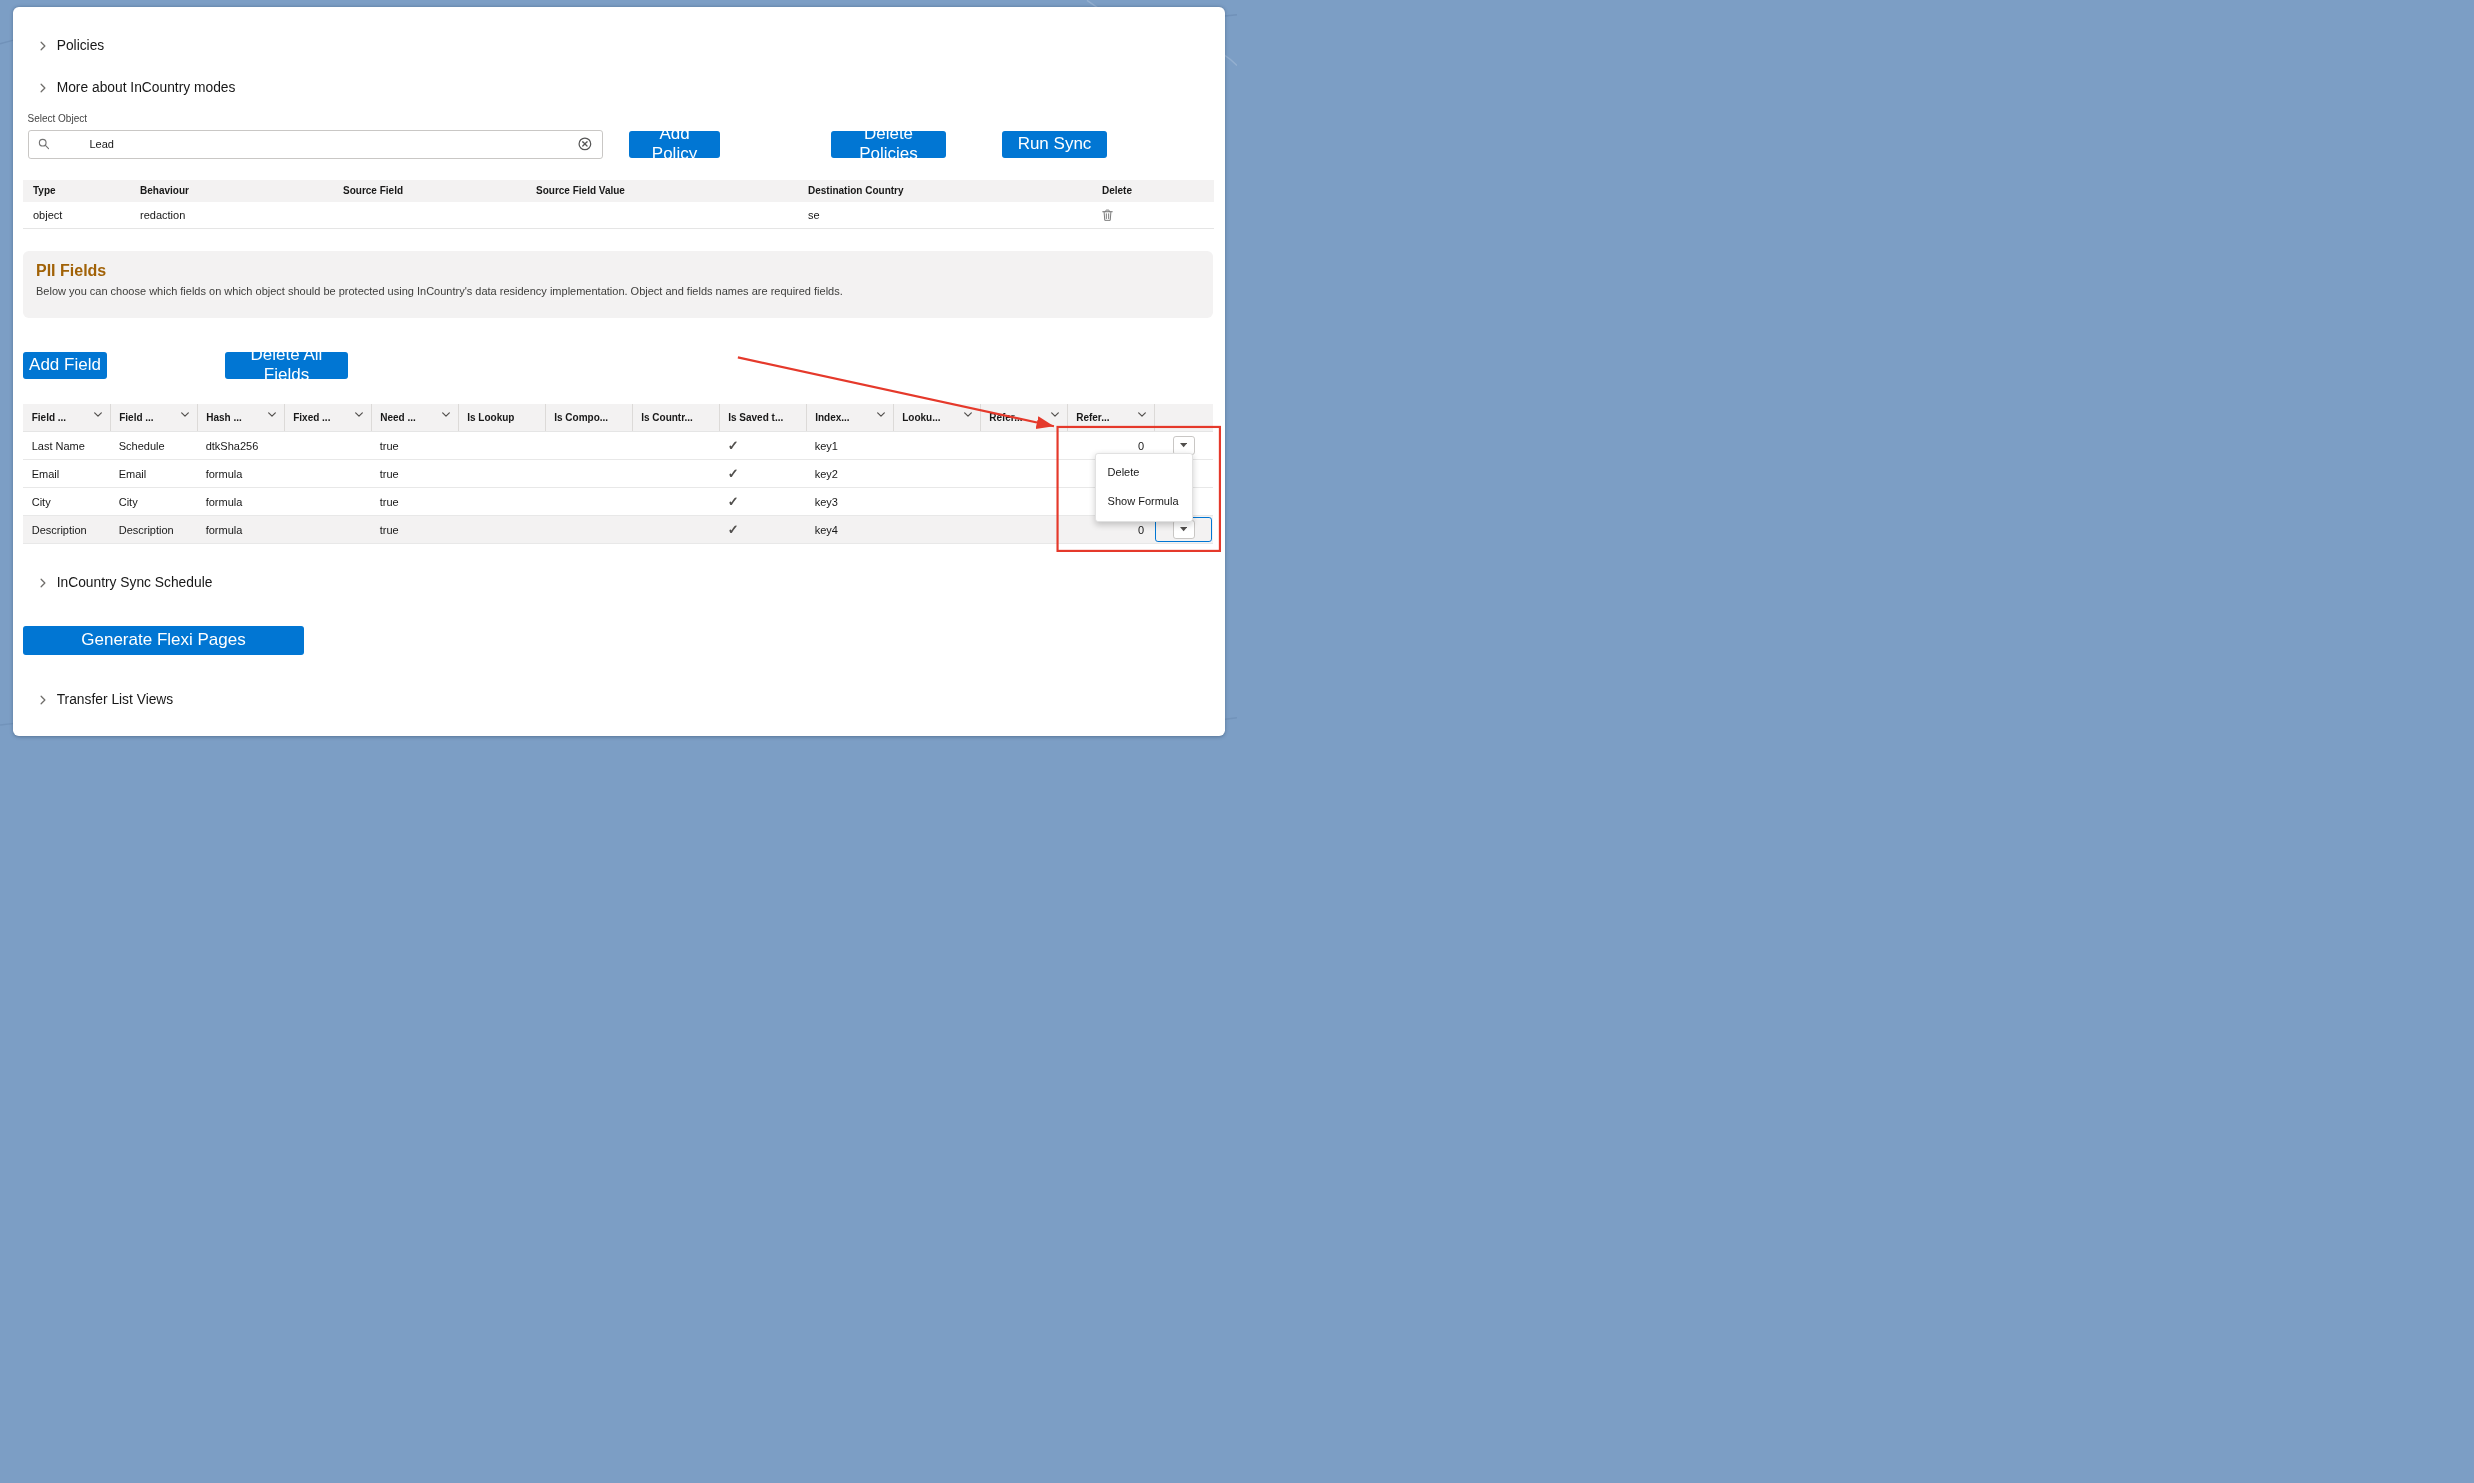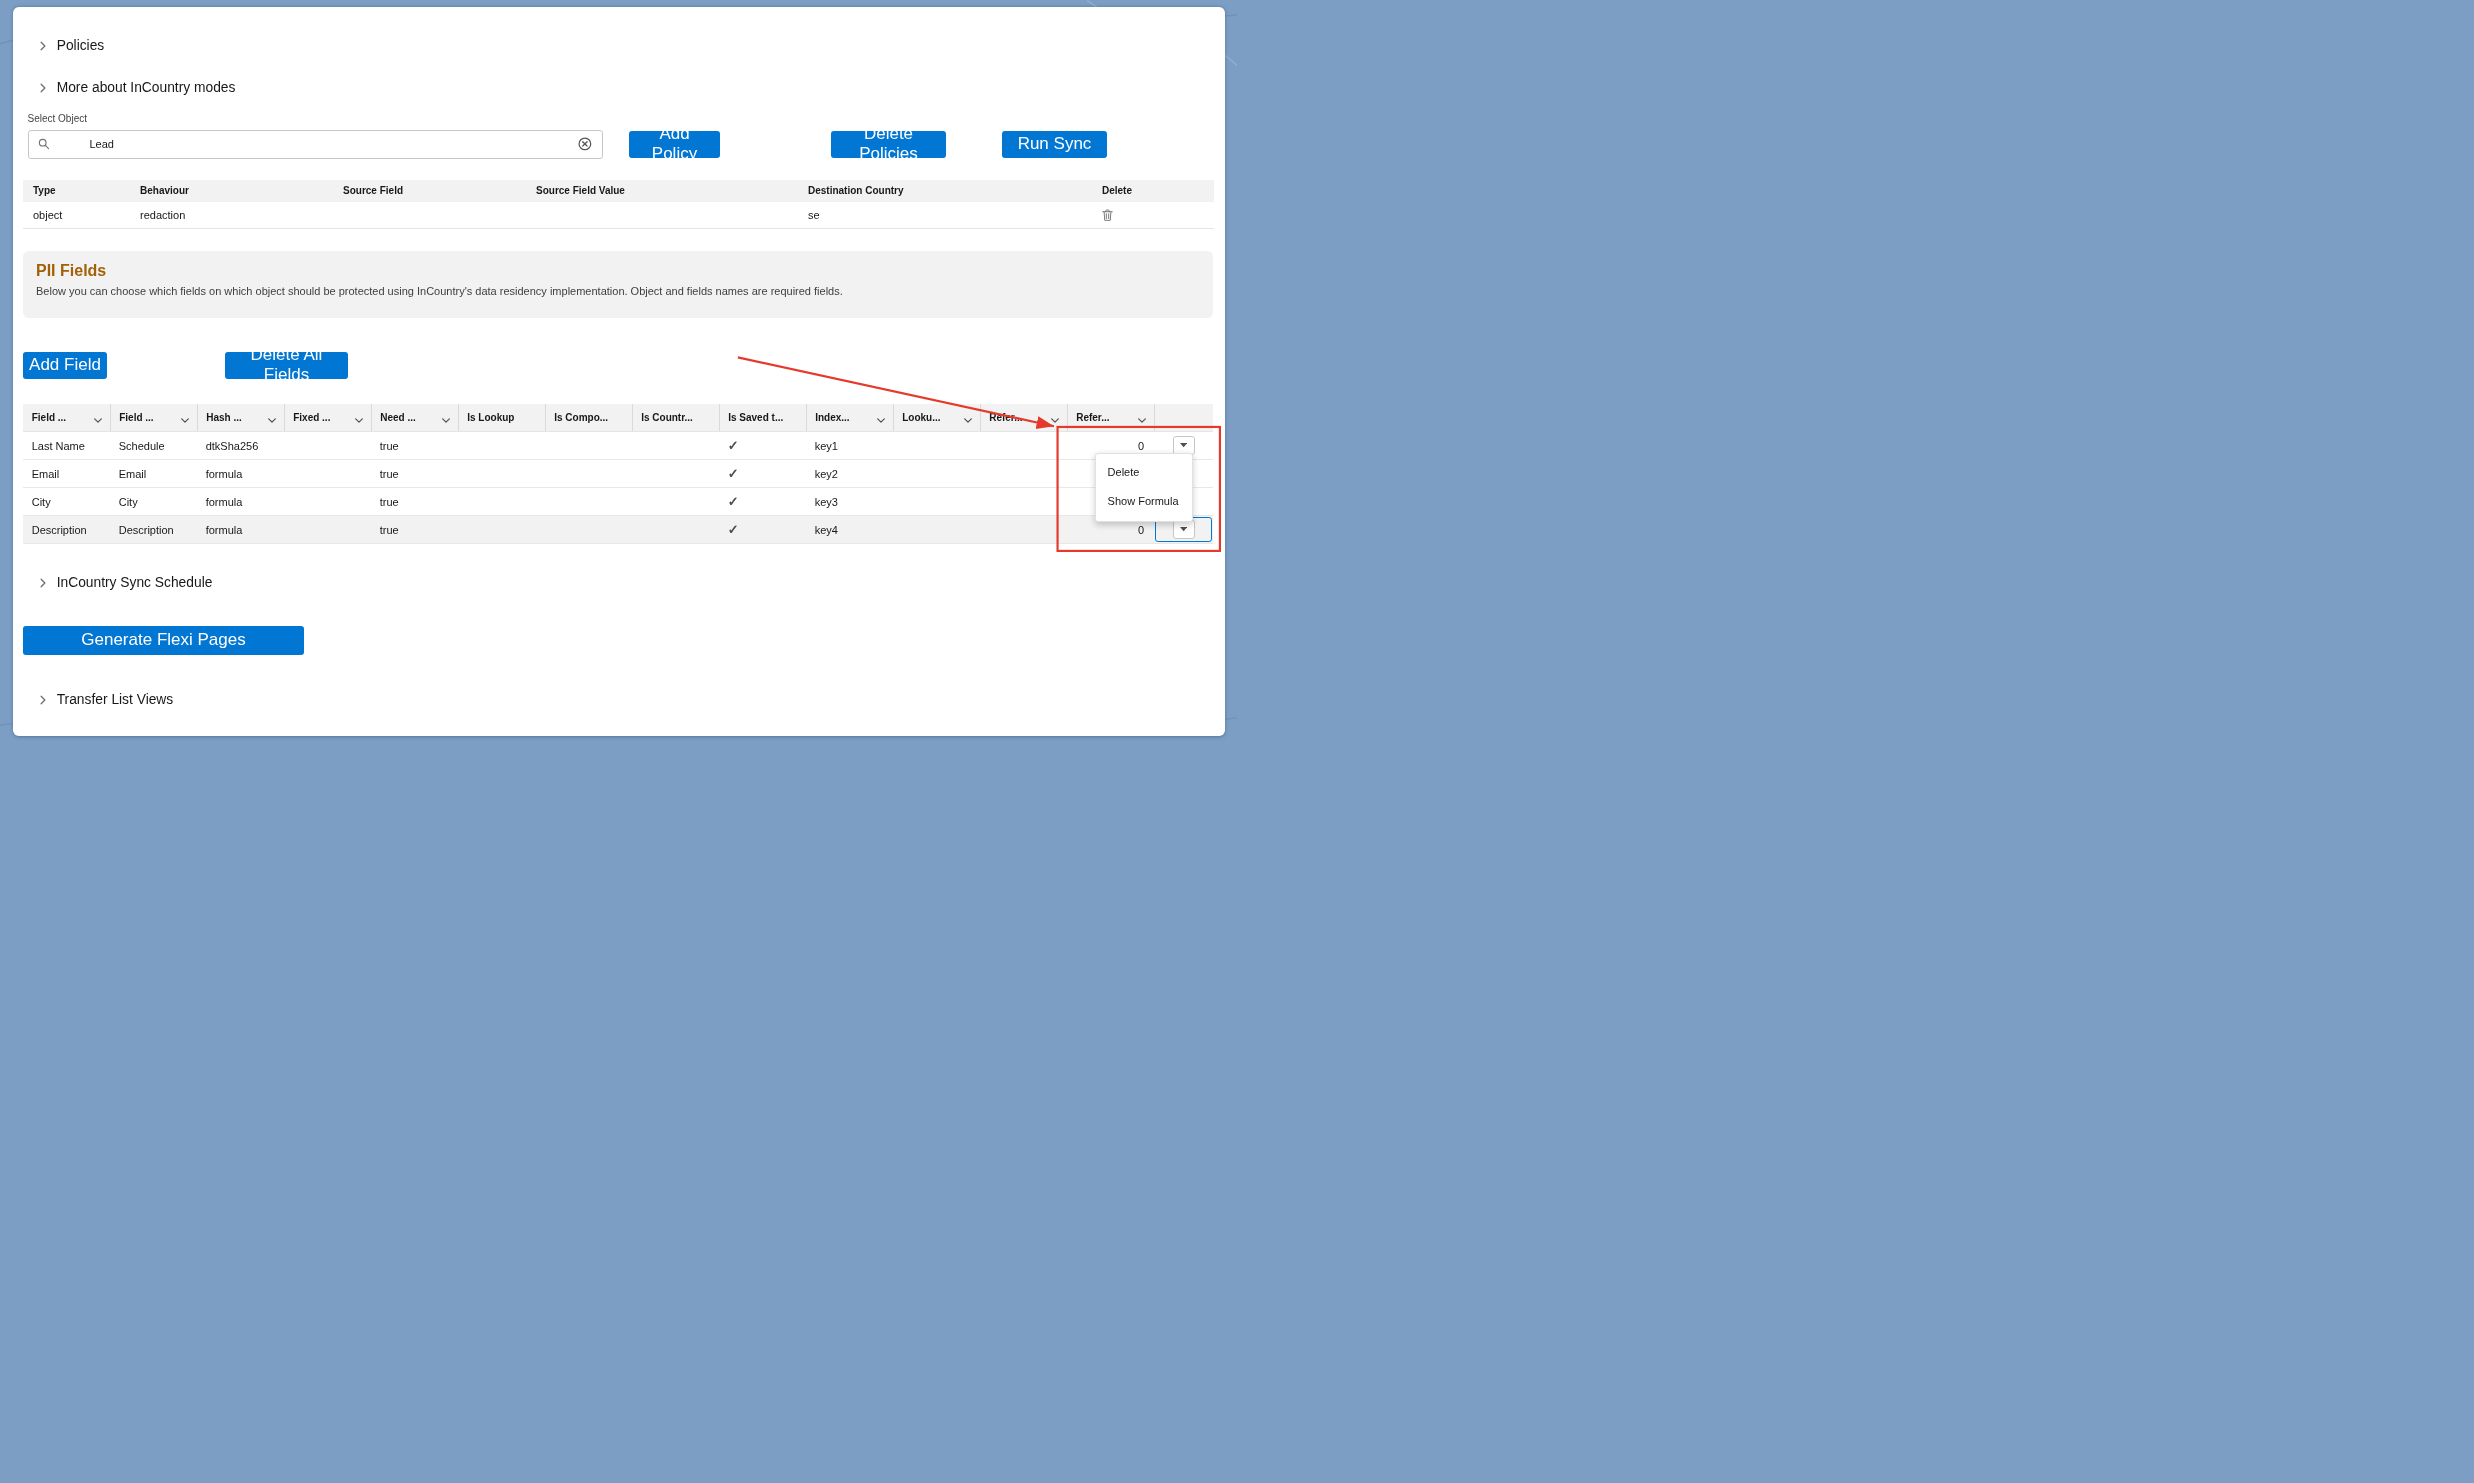--- a/index.html
+++ b/index.html
@@ -71,21 +71,21 @@
 
   
   .fields-table { position: absolute; left: 10px; top: 397px; width: 1190px; border-collapse: collapse; table-layout: fixed; }
   .fields-table th {
     background: #f3f2f2; height: 28px; padding: 0 7.2px 0 8.7px;
     border-right: 0.7px solid #dcdad8; border-bottom: 0.7px solid #e5e5e5;
     font-size: 10px; font-weight: bold; color: #181818; text-align: left;
     overflow: hidden; white-space: nowrap;
   }
   .fields-table th:last-child { border-right: none; }
-  .th-inner { display: flex; align-items: flex-end; justify-content: space-between; gap: 11px; }
+  .th-inner { display: flex; align-items: flex-start; justify-content: space-between; gap: 11px; }
   .sort-icon path { fill: none; stroke: #514f4d; stroke-width: 1.8; stroke-linecap: round; stroke-linejoin: round; }
   .fields-table td {
     height: 28px; padding: 0 8.7px; font-size: 11px; color: #181818;
     border-bottom: 0.7px solid #e8e8e8; background: #fff;
     overflow: hidden; white-space: nowrap;
   }
   .fields-table tr.row-selected td { background: #f3f2f2; }
   .fields-table td.num { text-align: right; padding-right: 10px; }
   .fields-table td.check-cell .check { font-size: 13px; font-weight: bold; color: #514f4d; }
   .fields-table td.action-cell { padding: 0; text-align: center; position: relative; }

